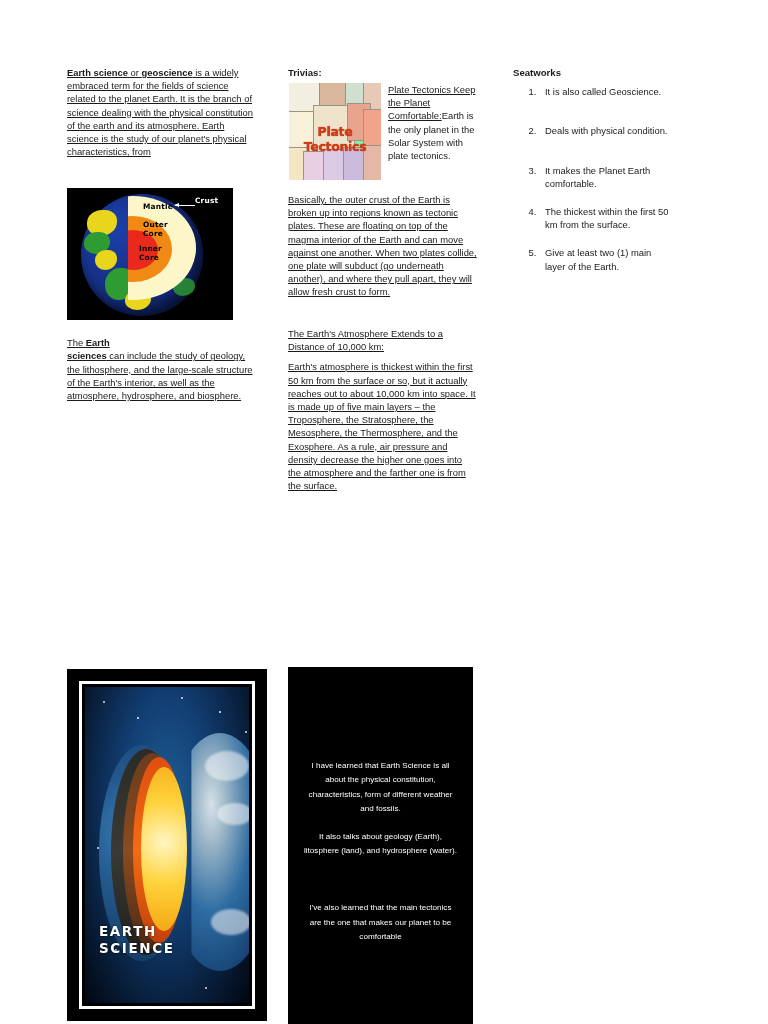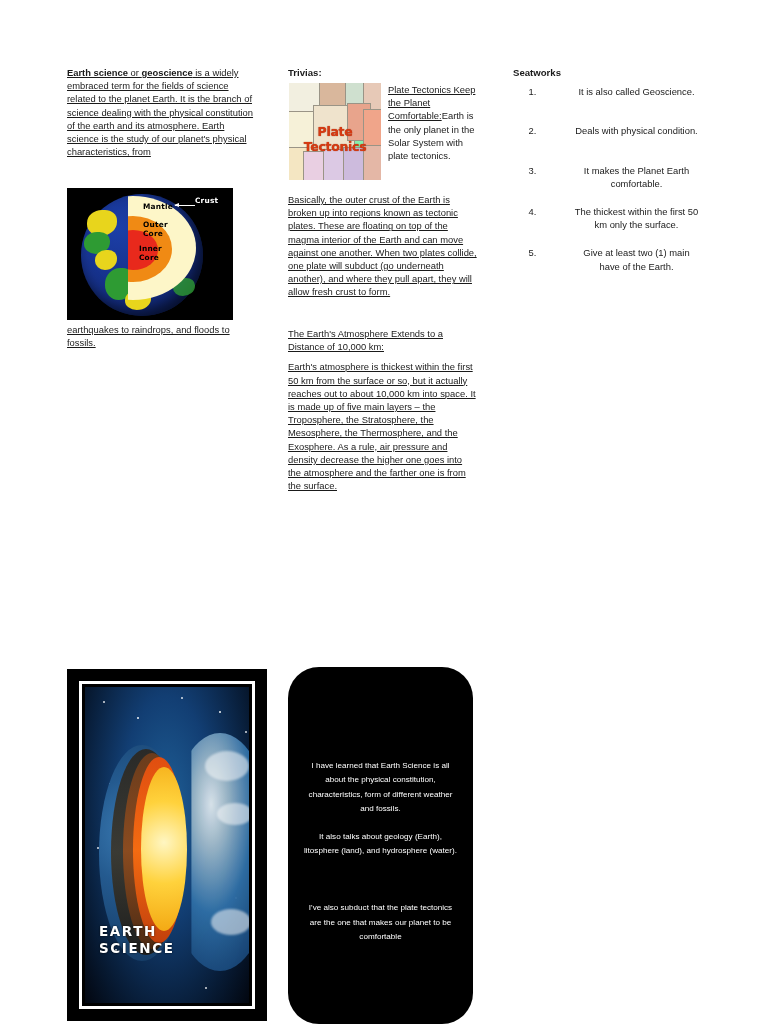--- a/index.html
+++ b/index.html
@@ -256,38 +256,36 @@
   
   .blackbox {
     position: absolute;
     left: 288px;
     top: 667px;
     width: 185px;
     height: 357px;
     background: #000000;
     box-sizing: border-box;
     padding: 92px 16px 0 16px;
-    border-radius: 31px;
   }
   .bb-p {
     color: #ffffff;
     font-family: "Liberation Sans", sans-serif;
     font-size: 8.1px;
     line-height: 14.4px;
     text-align: center;
     margin: 0 0 13px 0;
   }
   .bb-gap { height: 30px; }
 
   
   ol.sw {
     margin: 6px 0 0 0;
     padding-left: 26px;
     list-style: decimal;
-    text-align: center;
   }
   ol.sw > li {
     font-size: 9.4px;
     line-height: 13.2px;
     margin-bottom: 26px;
     padding-left: 6px;
   }
   ol.sw > li.two-line { margin-bottom: 15px; }
   .sw-wrap2 { display:block; }
 </style>
@@ -316,22 +314,22 @@
       <div class="ec-inner"></div>
     </div>
     <div class="ec-lbl ec-mantle-lbl">Mantle</div>
     <div class="ec-lbl ec-outer-lbl"><span>Outer</span><br><span>Core</span></div>
     <div class="ec-lbl ec-inner-lbl"><span>Inner</span><br><span>Core</span></div>
     <div class="ec-arrow"></div>
     <div class="ec-lbl ec-crust-lbl">Crust</div>
   </div>
 
   <div class="col" style="left:67px; top:323px; width:190px;">
-    <p class="para">earthquakes to raindrops, and floods to fossils.</p>
     <div class="spacer-line"></div>
+    <p class="para"><span>The </span><b>Earth</b><br><b>sciences</b><span> can include the study of geology,</span><br><span>the lithosphere, and the large-scale structure of the Earth's interior, as well as the atmosphere, hydrosphere, and biosphere.</span></p>
   </div>
 
   <div class="col col-mid">
     <div class="hdr">Trivias:</div>
   </div>
 
   <div class="plate-img">
     <div class="pt-r pt-a"></div>
     <div class="pt-r pt-b"></div>
     <div class="pt-r pt-c"></div>
@@ -361,22 +359,22 @@
     <div class="spacer-line" style="height:7px;"></div>
     <p class="para">Earth's atmosphere is thickest within the first 50 km from the surface or so, but it actually reaches out to about 10,000 km into space. It is made up of five main layers – the Troposphere, the Stratosphere, the Mesosphere, the Thermosphere, and the Exosphere. As a rule, air pressure and density decrease the higher one goes into the atmosphere and the farther one is from the surface.</p>
   </div>
 
   <div class="col col-right">
     <div class="hdr">Seatworks</div>
     <ol class="sw">
       <li><span>It is also called Geoscience.</span></li>
       <li><span>Deals with physical condition.</span></li>
       <li class="two-line"><span>It makes the Planet Earth</span><span class="sw-wrap2">comfortable.</span></li>
-      <li class="two-line"><span>The thickest within the first 50</span><span class="sw-wrap2">km only the surface.</span></li>
-      <li class="two-line"><span>Give at least two (1) main</span><span class="sw-wrap2">have of the Earth.</span></li>
+      <li class="two-line"><span>The thickest within the first 50</span><span class="sw-wrap2">km from the surface.</span></li>
+      <li class="two-line"><span>Give at least two (1) main</span><span class="sw-wrap2">layer of the Earth.</span></li>
     </ol>
   </div>
 
   <div class="poster">
     <div class="poster-frame">
       <div class="poster-img">
         <div class="star" style="left:18px;  top:14px;  width:2px; height:2px;"></div>
         <div class="star" style="left:52px;  top:30px;  width:1.5px;height:1.5px;"></div>
         <div class="star" style="left:96px;  top:10px;  width:2px; height:2px;"></div>
         <div class="star" style="left:134px; top:24px;  width:1.5px;height:1.5px;"></div>
@@ -402,16 +400,16 @@
 
         <div class="poster-text"><span>EARTH</span><br><span>SCIENCE</span></div>
       </div>
     </div>
   </div>
 
   <div class="blackbox">
     <p class="bb-p">I have learned that Earth Science is all about the physical constitution, characteristics, form of different weather and fossils.</p>
     <p class="bb-p">It also talks about geology (Earth), litosphere (land), and hydrosphere (water).</p>
     <div class="bb-gap"></div>
-    <p class="bb-p">I've also subduct that the plate tectonics are the one that makes our planet to be comfortable</p>
+    <p class="bb-p">I've also learned that the main tectonics are the one that makes our planet to be comfortable</p>
   </div>
 
 </div>
 
 </body></html>

